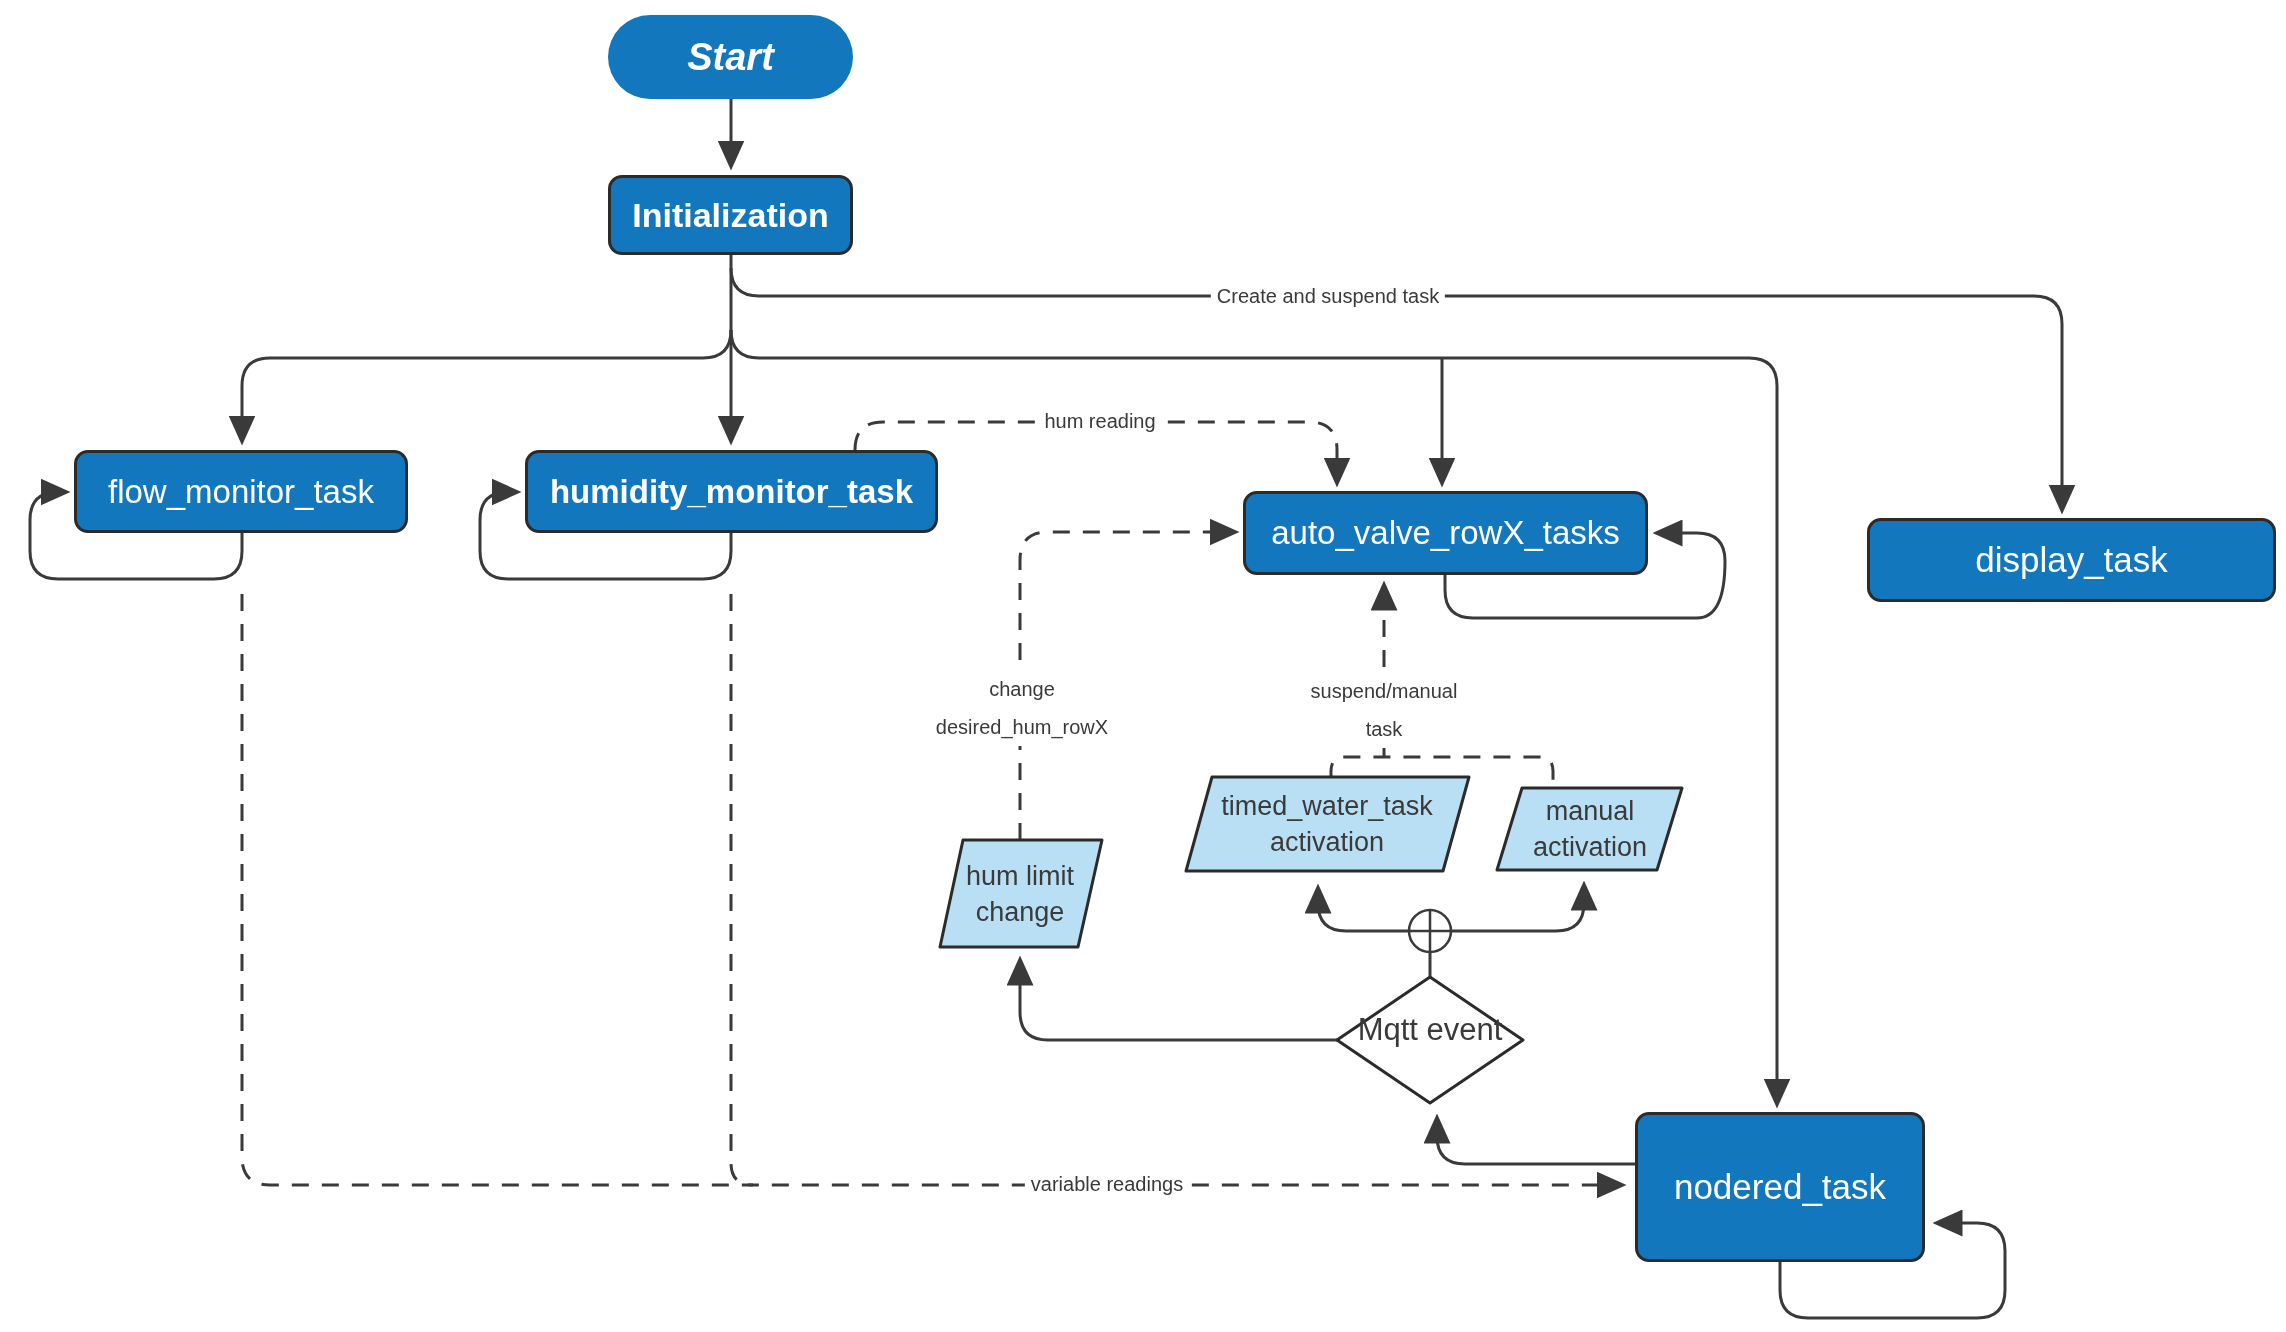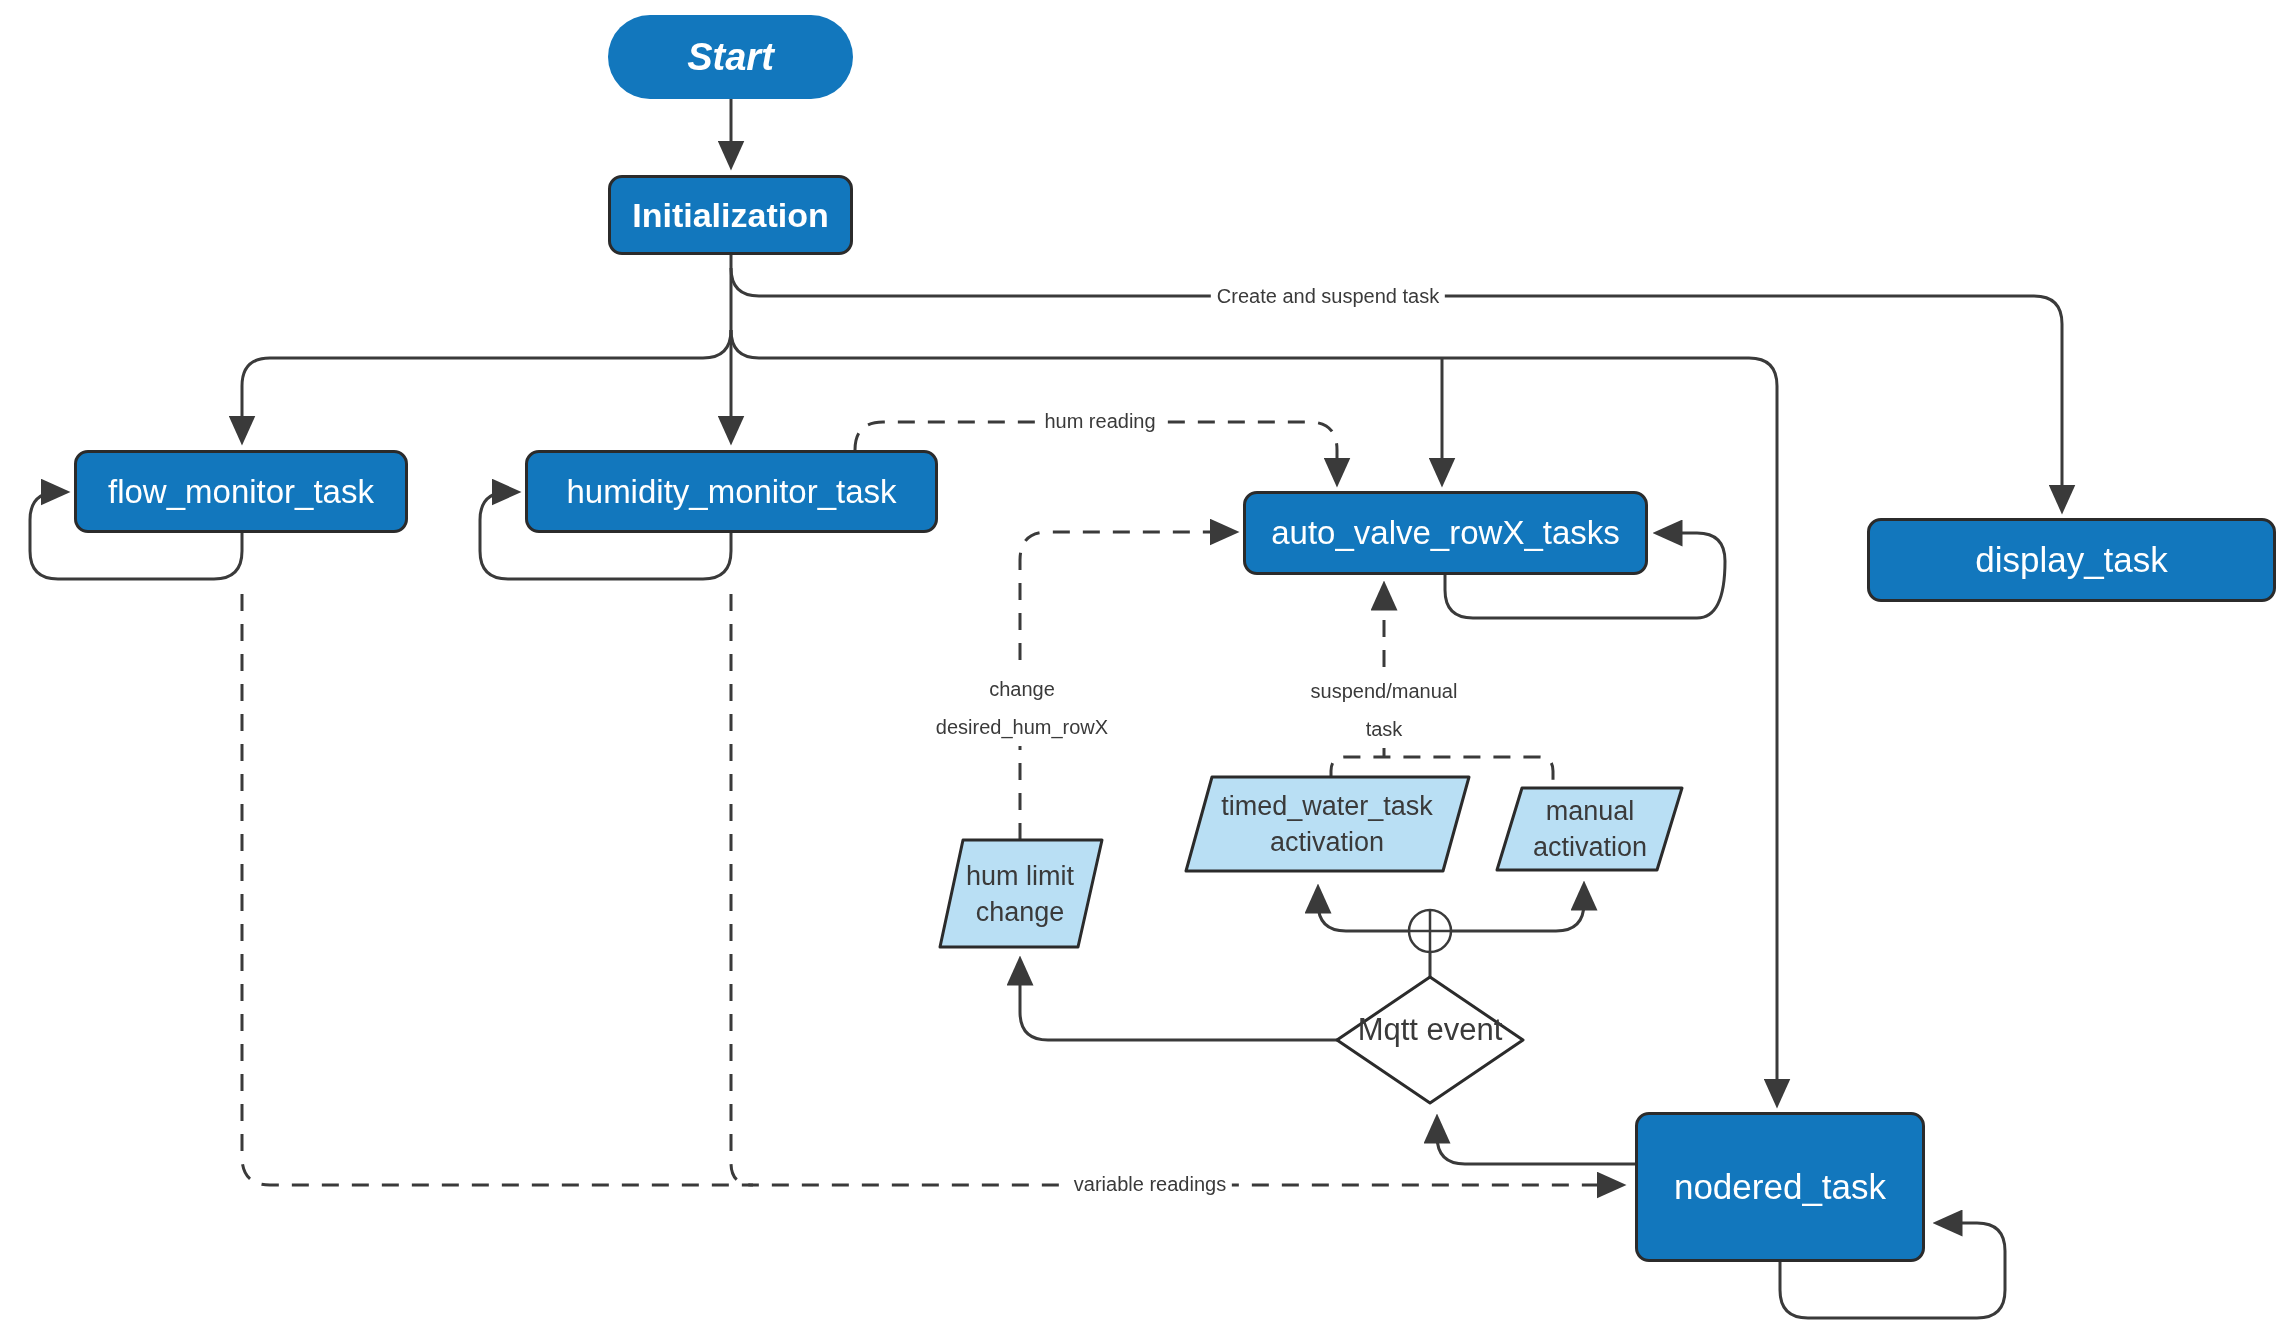--- a/index.html
+++ b/index.html
@@ -84,21 +84,21 @@
   </div>
 
   <div class="node task init" style="left:608px;top:175px;width:245px;height:80px;">
     <span>Initialization</span>
   </div>
 
   <div class="node task" style="left:74px;top:450px;width:334px;height:83px;">
     <span>flow_monitor_task</span>
   </div>
 
-  <div class="node task" style="left:525px;top:450px;width:413px;height:83px;">
+  <div class="node task" style="left:525px;top:450px;width:413px;height:83px;font-weight:bold;">
     <span>humidity_monitor_task</span>
   </div>
 
   <div class="node task" style="left:1243px;top:491px;width:405px;height:84px;">
     <span>auto_valve_rowX_tasks</span>
   </div>
 
   <div class="node task big" style="left:1867px;top:518px;width:409px;height:84px;">
     <span>display_task</span>
   </div>
@@ -137,17 +137,17 @@
   <div class="edge-label" style="left:1022px;top:708px;">
     <span>change</span>
     <span>desired_hum_rowX</span>
   </div>
 
   <div class="edge-label" style="left:1384px;top:710px;">
     <span>suspend/manual</span>
     <span>task</span>
   </div>
 
-  <div class="edge-label" style="left:1150px;top:1184px;">
+  <div class="edge-label" style="left:1107px;top:1184px;">
     <span>variable readings</span>
   </div>
 
 </div>
 
 </body></html>

